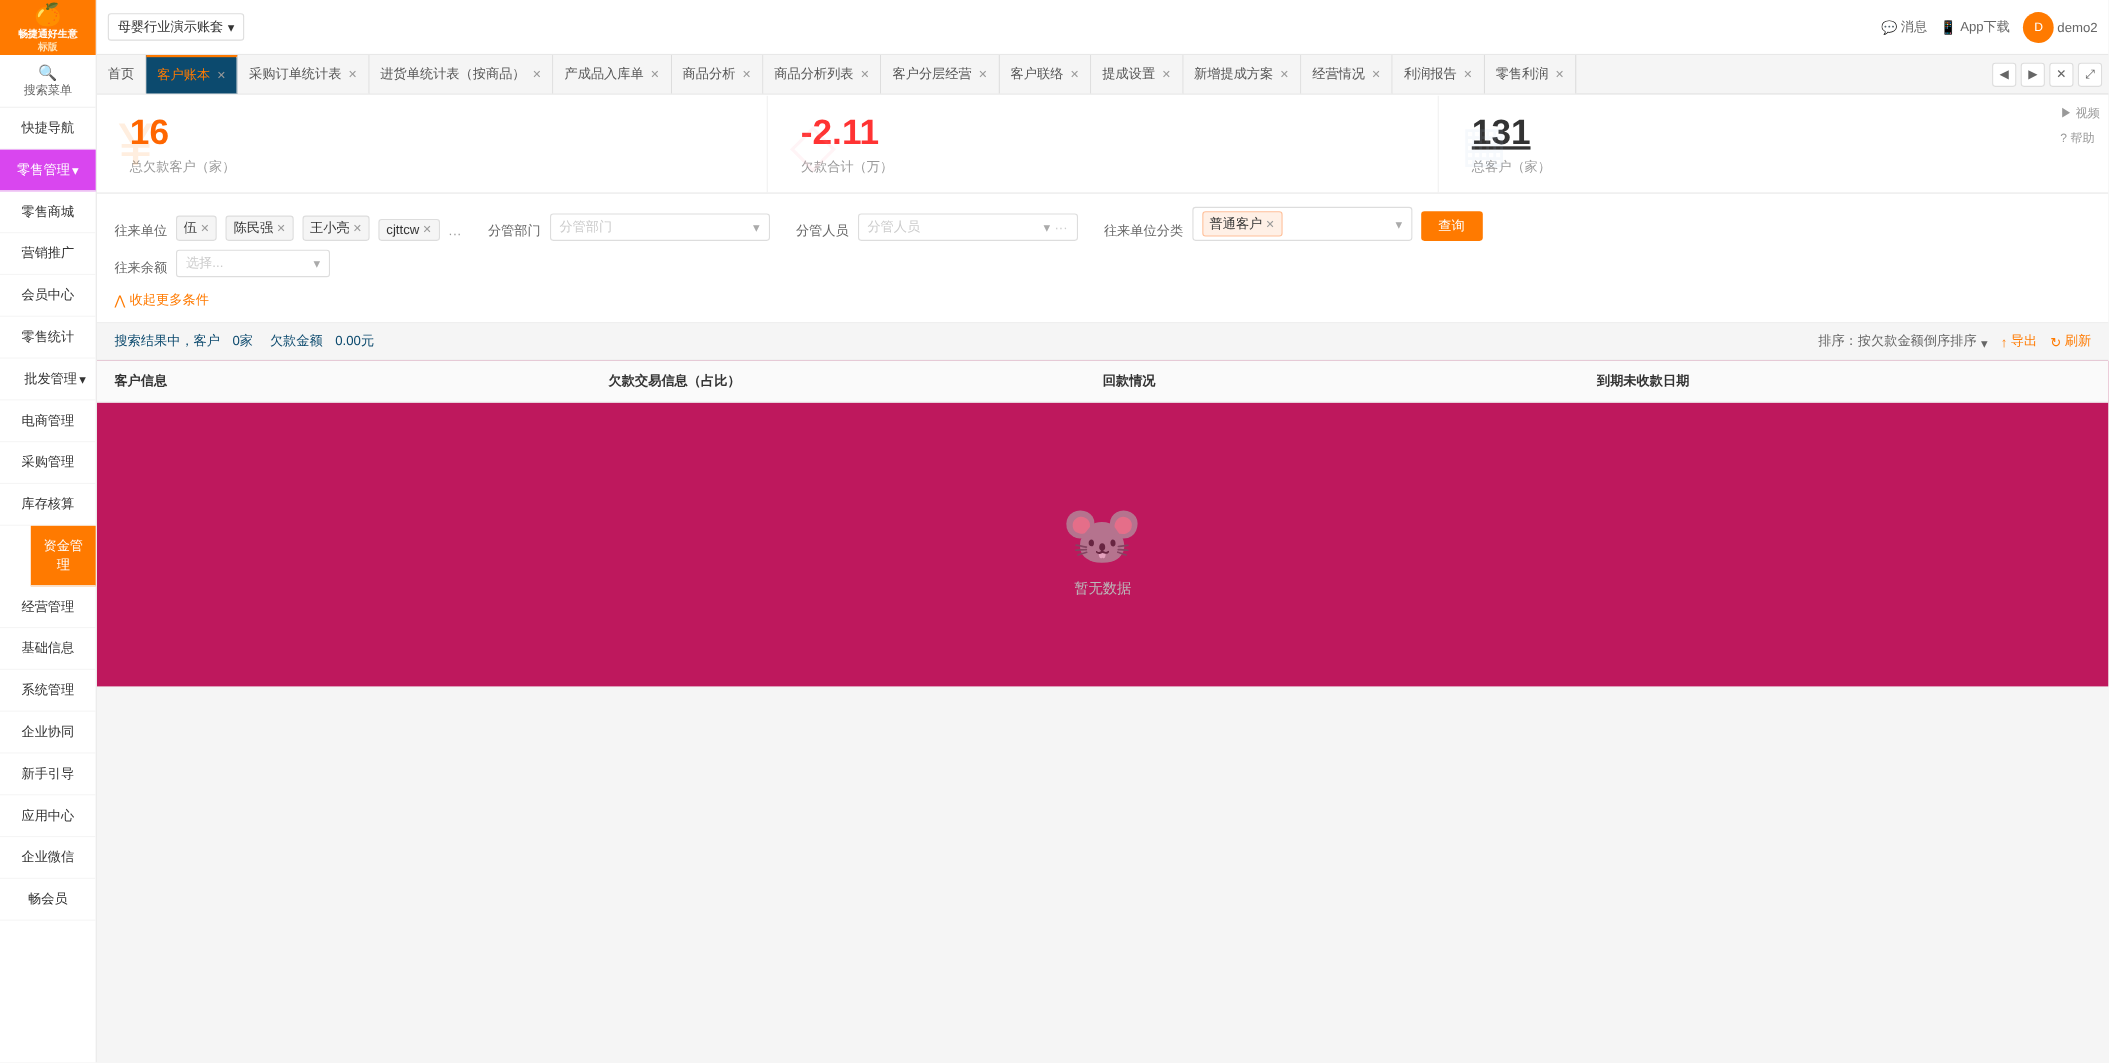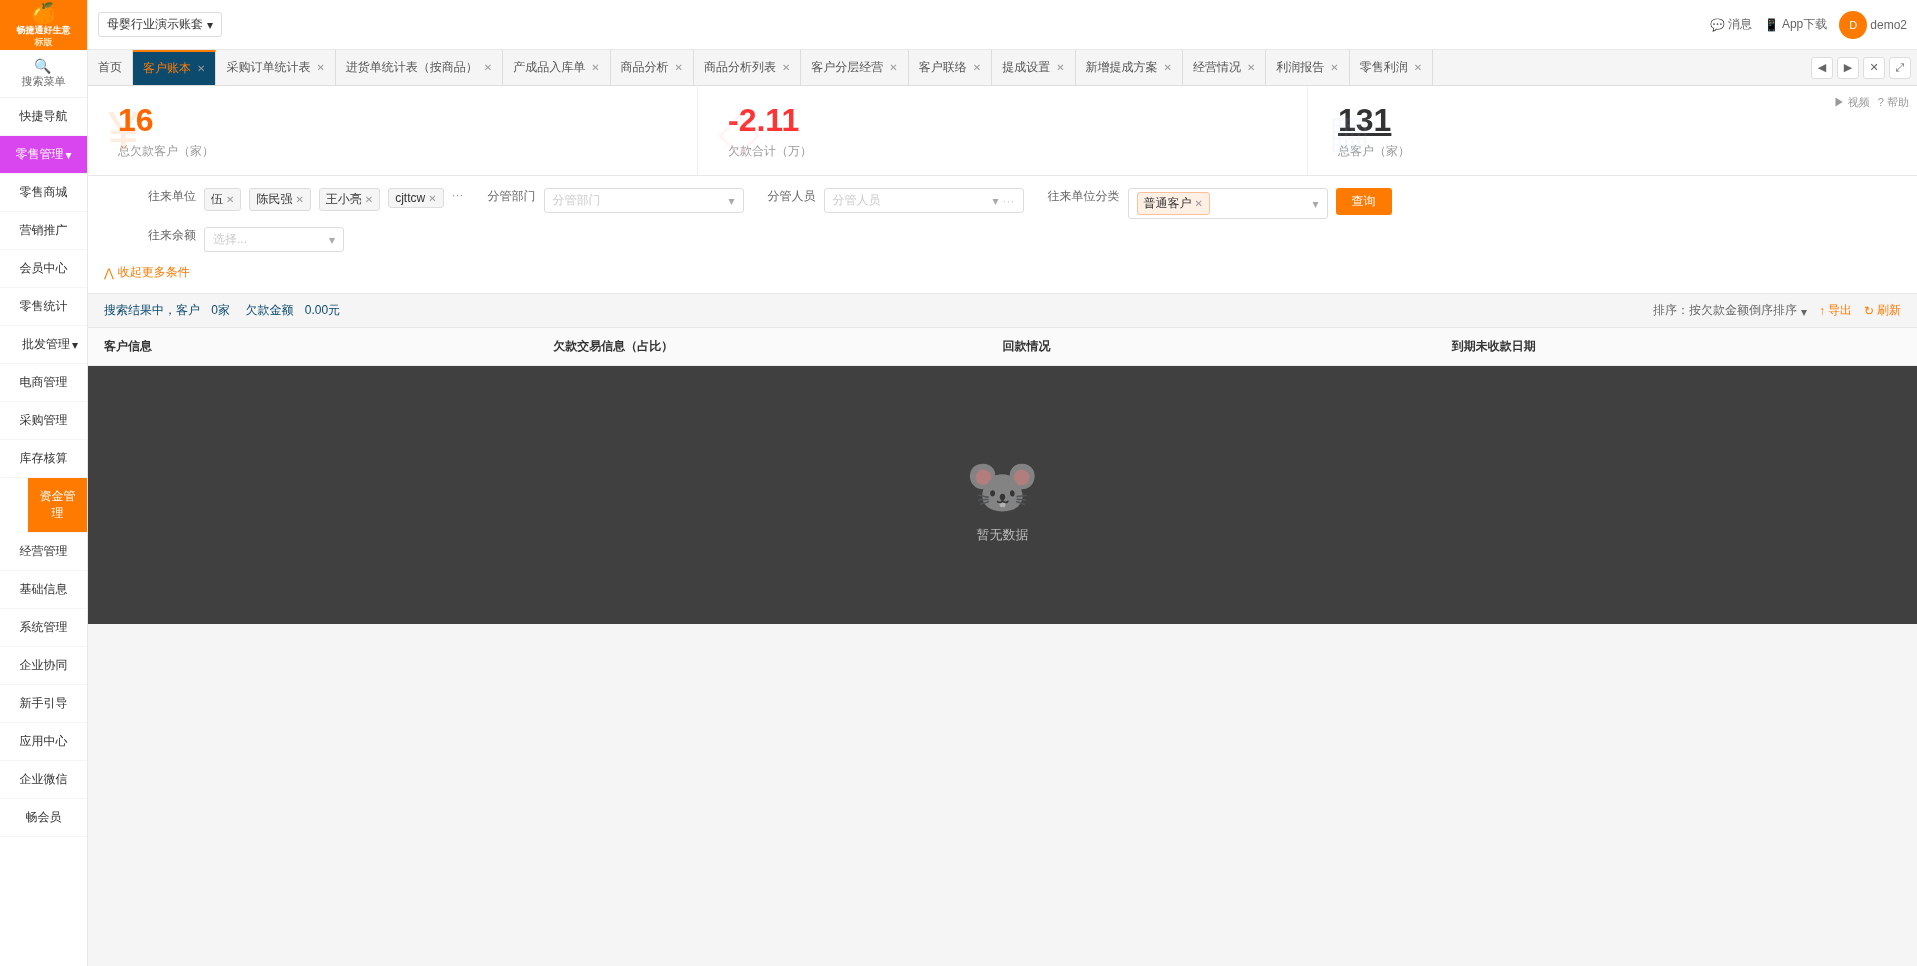--- a/index.html
+++ b/index.html
@@ -39,45 +39,45 @@
     
     .stats-bar { background: #fff; display: flex; align-items: center; padding: 0; border-bottom: 1px solid #e8e8e8; height: 90px; position: relative; }
     .stat-item { flex: 1; display: flex; align-items: center; padding: 15px 20px; border-right: 1px solid #f0f0f0; position: relative; overflow: hidden; }
     .stat-item:last-child { border-right: none; }
     .stat-value { font-size: 32px; font-weight: bold; }
     .stat-value.orange { color: #ff6600; }
     .stat-value.red { color: #ff3333; }
     .stat-value.dark { color: #333; text-decoration: underline; }
     .stat-label { font-size: 12px; color: #999; margin-top: 4px; }
     .stat-text { display: flex; flex-direction: column; }
-    .stat-help { position: absolute; right: 8px; top: 8px; display: flex; gap: 8px; font-size: 11px; color: #999; cursor: pointer; }
+    .stat-help { position: absolute; right: 8px; top: 8px; display: flex; gap: 8px; font-size: 11px; color: #999; cursor: pointer; flex-direction: column; }
 
     
     .filter-area { background: #fff; padding: 12px 16px 8px; border-bottom: 1px solid #e8e8e8; }
-    .filter-row { display: flex; align-items: flex-start; gap: 8px; margin-bottom: 8px; flex-wrap: wrap; margin-left: 44px; }
+    .filter-row { display: flex; align-items: flex-end; gap: 8px; margin-bottom: 8px; flex-wrap: wrap; }
     .filter-label { font-size: 12px; color: #666; white-space: nowrap; }
     .filter-tag { display: inline-flex; align-items: center; gap: 3px; background: #f5f5f5; border: 1px solid #ddd; border-radius: 3px; padding: 2px 6px; font-size: 12px; color: #333; }
     .filter-tag .remove { color: #999; cursor: pointer; font-size: 10px; }
     .filter-more { color: #999; cursor: pointer; font-size: 12px; }
     .filter-select { display: flex; align-items: center; border: 1px solid #ddd; border-radius: 3px; padding: 3px 8px; min-width: 160px; cursor: pointer; background: #fff; font-size: 12px; color: #999; }
     .filter-select .arrow { margin-left: auto; color: #aaa; }
     .filter-select-wide { min-width: 200px; }
     .filter-btn-query { background: #ff7a00; color: #fff; border: none; border-radius: 3px; padding: 5px 16px; font-size: 12px; cursor: pointer; }
     .collapse-btn { display: flex; align-items: center; gap: 4px; color: #ff7a00; font-size: 12px; cursor: pointer; margin: 0 auto; }
 
     
     .results-bar { background: #f5f5f5; padding: 8px 16px; display: flex; align-items: center; justify-content: space-between; border-bottom: 1px solid #e8e8e8; }
     .results-info { font-size: 12px; color: #0c4a6e; }
     .results-info span { margin-right: 8px; }
     .results-actions { display: flex; align-items: center; gap: 12px; font-size: 12px; color: #666; }
     .results-sort { display: flex; align-items: flex-end; gap: 4px; cursor: pointer; }
     .results-action-btn { display: flex; align-items: center; gap: 3px; color: #ff7a00; cursor: pointer; }
 
     
-    .data-table { width: 100%; background: #404040; }
+    .data-table { width: 100%; background: #be185d; }
     .table-header { display: grid; grid-template-columns: 2fr 2fr 2fr 2fr; background: #fafafa; border-bottom: 1px solid #eee; padding: 10px 16px; }
     .table-col-header { font-size: 12px; color: #333; font-weight: bold; }
 
     
     .empty-state { display: flex; flex-direction: column; align-items: center; justify-content: center; padding: 80px 20px; color: #ccc; }
     .empty-text { font-size: 13px; color: #bbb; }
 
     
     .empty-mouse { width: 80px; height: 80px; display: flex; align-items: center; justify-content: center; font-size: 60px; opacity: 0.6; }
   </style>

